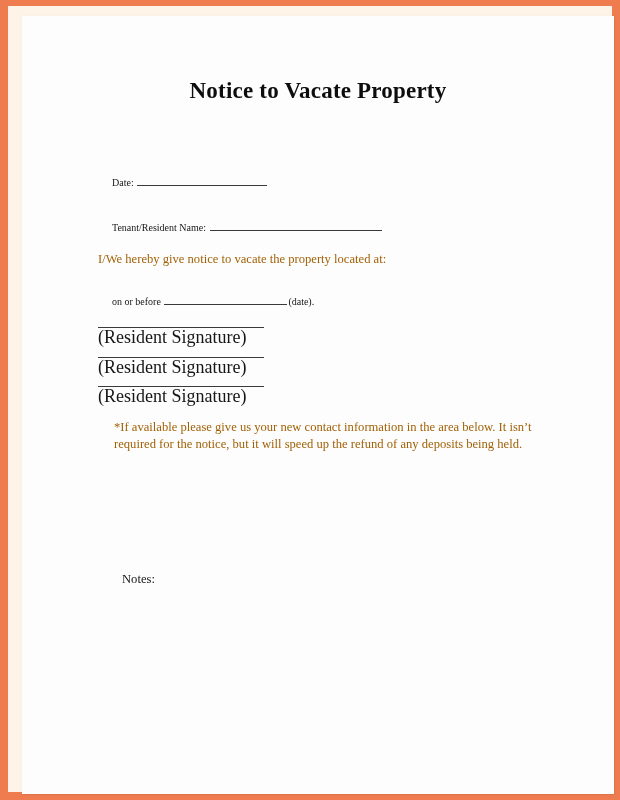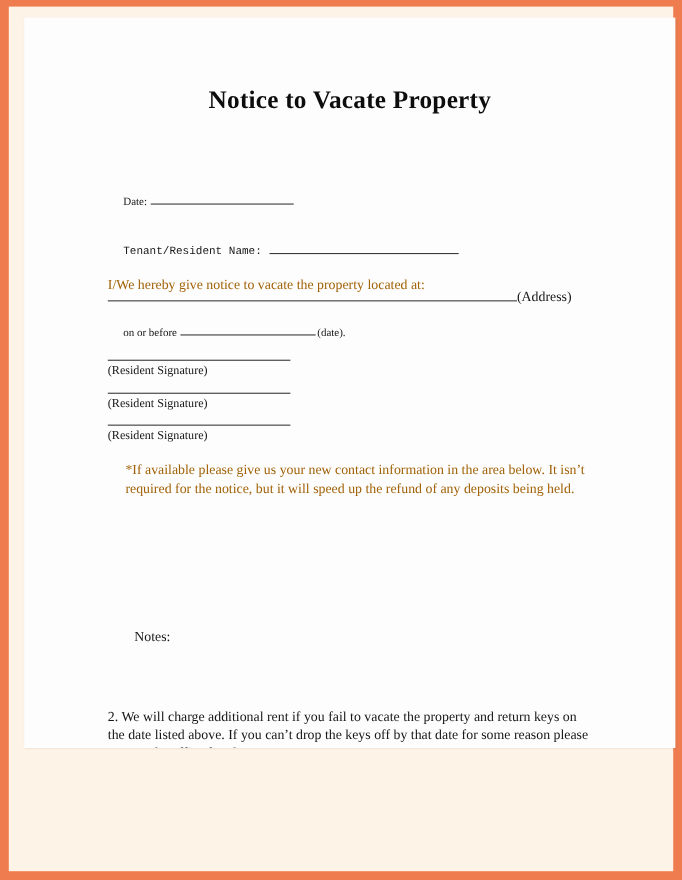--- a/index.html
+++ b/index.html
@@ -34,21 +34,21 @@
     height: 786px;
     background: #fdf3e7;
   }
 
   
   .page {
     position: absolute;
     left: 14px;
     top: 10px;
     width: 592px;
-    height: 664px;
+    height: 778px;
     background: #fdfdfd;
     box-shadow: 1px 1px 2px rgba(120,90,70,0.18);
     overflow: hidden;
   }
 
   .content {
     position: absolute;
     left: 0;
     top: 0;
     width: 592px;
@@ -127,21 +127,21 @@
     position: absolute;
     left: 76px;
     width: 166px;
   }
   .sig-rule {
     width: 166px;
     border-bottom: 1px solid #3a3a3a;
     height: 0;
   }
   .sig-caption {
-    font-size: 11px;
+    font-size: 18px;
     line-height: 15px;
     padding-top: 2px;
     color: #161616;
     white-space: nowrap;
   }
 
   
   .notes-label {
     position: absolute;
     left: 76px;
@@ -169,30 +169,27 @@
 
         <div class="doc-title">Notice to Vacate Property</div>
 
 
         <div class="row" style="left:90px; top:158px;">
           <span>Date:</span>
           <span class="blank-line" style="width:130px;"></span>
         </div>
 
 
-        <div class="row" style="left:90px; top:203px;font-family:Liberation Mono, monospace;">
+        <div class="row" style="left:90px; top:203px;">
           <span>Tenant/Resident Name:</span>
           <span class="blank-line" style="width:172px;"></span>
         </div>
 
         <div class="para" style="left:76px; top:235px; width:444px;">I/We hereby give notice to vacate the property located at:</div>
 
-        <div class="addr-row">
-          <span class="addr-rule"></span><span>(Address)</span>
-        </div>
 
         <div class="row" style="left:90px; top:277px;">
           <span>on or before</span>
           <span class="blank-line" style="width:123px;"></span><span>(date).</span>
         </div>
 
         <div class="sig-block" style="top:311px;">
           <div class="sig-rule"></div>
           <div class="sig-caption">(Resident Signature)</div>
         </div>
@@ -207,18 +204,17 @@
           <div class="sig-caption">(Resident Signature)</div>
         </div>
 
         <div class="para" style="left:92px; top:403px; width:446px;">*If available please give us your new contact information in the area below.  It isn’t required for the notice, but it will speed up the refund of any deposits being held.</div>
 
         <div style="position:absolute; left:76px; top:440px; width:446px; height:108px;"></div>
 
         <div class="notes-label">Notes:</div>
 
 
-        <div class="note-item" style="top:627px;">2.  We will charge additional rent if you fail to vacate the property and return keys on the date listed above.  If you can’t drop the keys off by that date for some reason please contact the office for alternate means.</div>
 
       </div>
     </div>
   </div>
 </div>
 
 </body></html>

